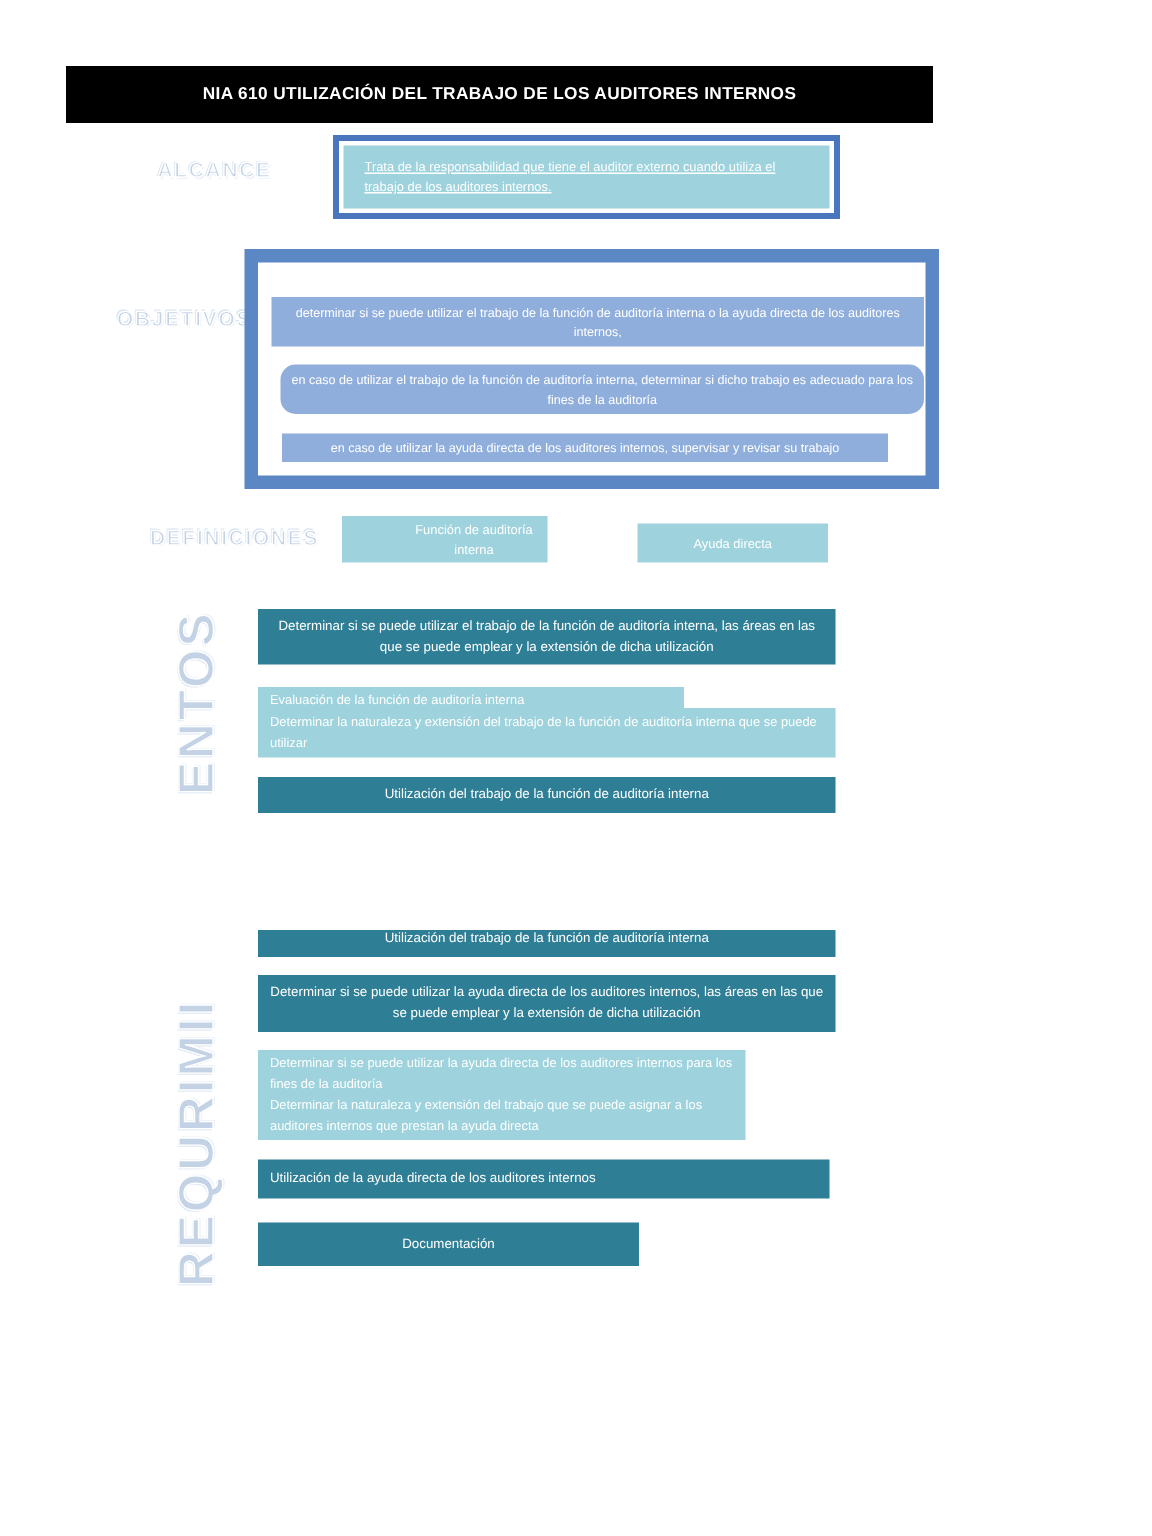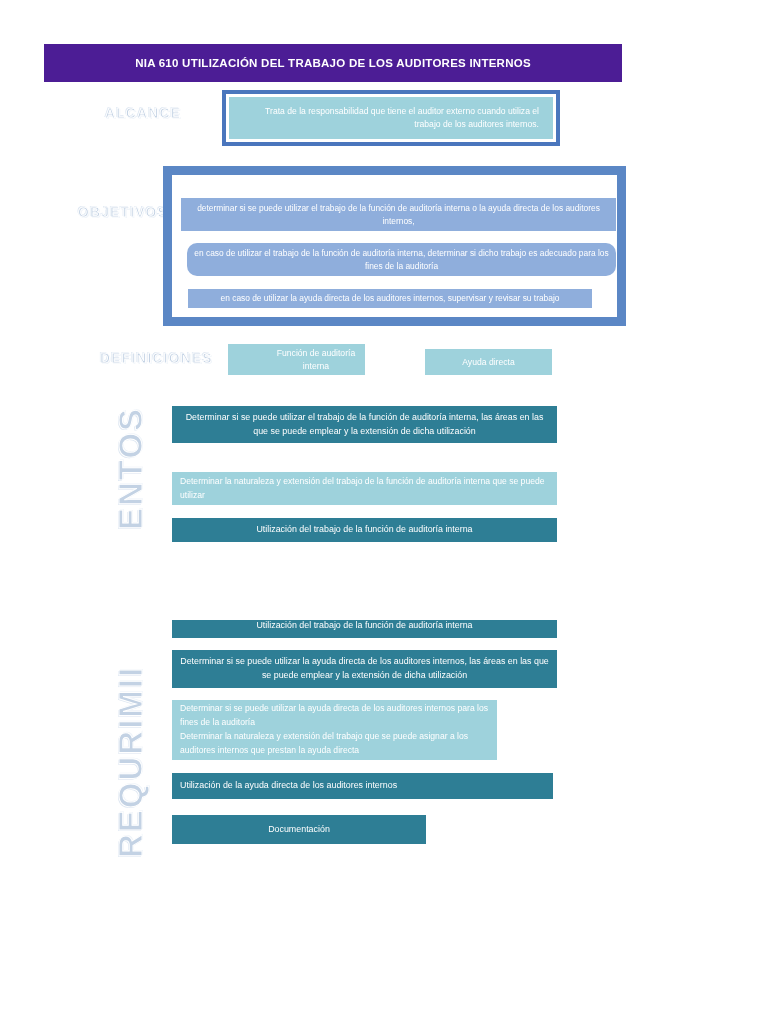--- a/index.html
+++ b/index.html
@@ -11,21 +11,21 @@
     overflow:hidden;
     position:relative;
   }
   #page{position:relative;width:768px;height:1024px;overflow:hidden;}
 
   .abs{position:absolute;box-sizing:border-box;}
 
   
   .title-banner{
     left:44px;top:44px;width:578px;height:38px;
-    background:#4c1d95;
+    background:#000000;
     color:#ffffff;
     font-size:11.5px;font-weight:bold;letter-spacing:.25px;
     display:flex;align-items:center;justify-content:center;
     text-align:center;
   }
 
   
   .side-label{
     color:#c3d2e4;
     font-weight:bold;
@@ -51,21 +51,21 @@
     background:#ffffff;
     padding:3px;
     box-sizing:border-box;
   }
   .alcance-frame .inner-fill{
     width:100%;height:100%;
     background:#9ed2dc;
     box-sizing:border-box;
     display:flex;align-items:center;justify-content:center;
     color:#ffffff;font-size:8.6px;line-height:1.55;
-    text-align:right;padding:2px 14px;
+    text-align:left;padding:2px 14px;text-decoration:underline;
   }
 
   
   .objetivos-frame{
     left:163px;top:166px;width:463px;height:160px;
     background:#5b87c5;
     padding:9px;
   }
   .objetivos-frame .obj-white{
     width:100%;height:100%;
@@ -168,20 +168,23 @@
 
   <div class="vlabel side-label" style="left:112px;top:530px;font-size:33px;letter-spacing:2px;">ENTOS</div>
 
   <div class="vlabel side-label" style="left:112px;top:858px;font-size:33px;letter-spacing:2px;">REQURIMII</div>
 
   <div class="abs req-dark center r1">Determinar si se puede utilizar el trabajo de la función de auditoría interna, las áreas en las que se puede emplear y la extensión de dicha utilización</div>
 
   <div class="abs req-light r2b">
     <span>Determinar la naturaleza y extensión del trabajo de la función de auditoría interna que se puede utilizar</span>
   </div>
+  <div class="abs req-light r2a" style="padding-top:0;padding-bottom:0;">
+    <span>Evaluación de la función de auditoría interna</span>
+  </div>
 
   <div class="clip clip-top">
     <div class="abs req-dark center" style="left:172px;top:0px;width:385px;height:24px;">Utilización del trabajo de la función de auditoría interna</div>
   </div>
 
   <div class="clip clip-bottom">
     <div class="abs req-dark center" style="left:172px;top:-6px;width:385px;height:24px;">Utilización del trabajo de la función de auditoría interna</div>
   </div>
 
   <div class="abs req-dark center r5">Determinar si se puede utilizar la ayuda directa de los auditores internos, las áreas en las que se puede emplear y la extensión de dicha utilización</div>

